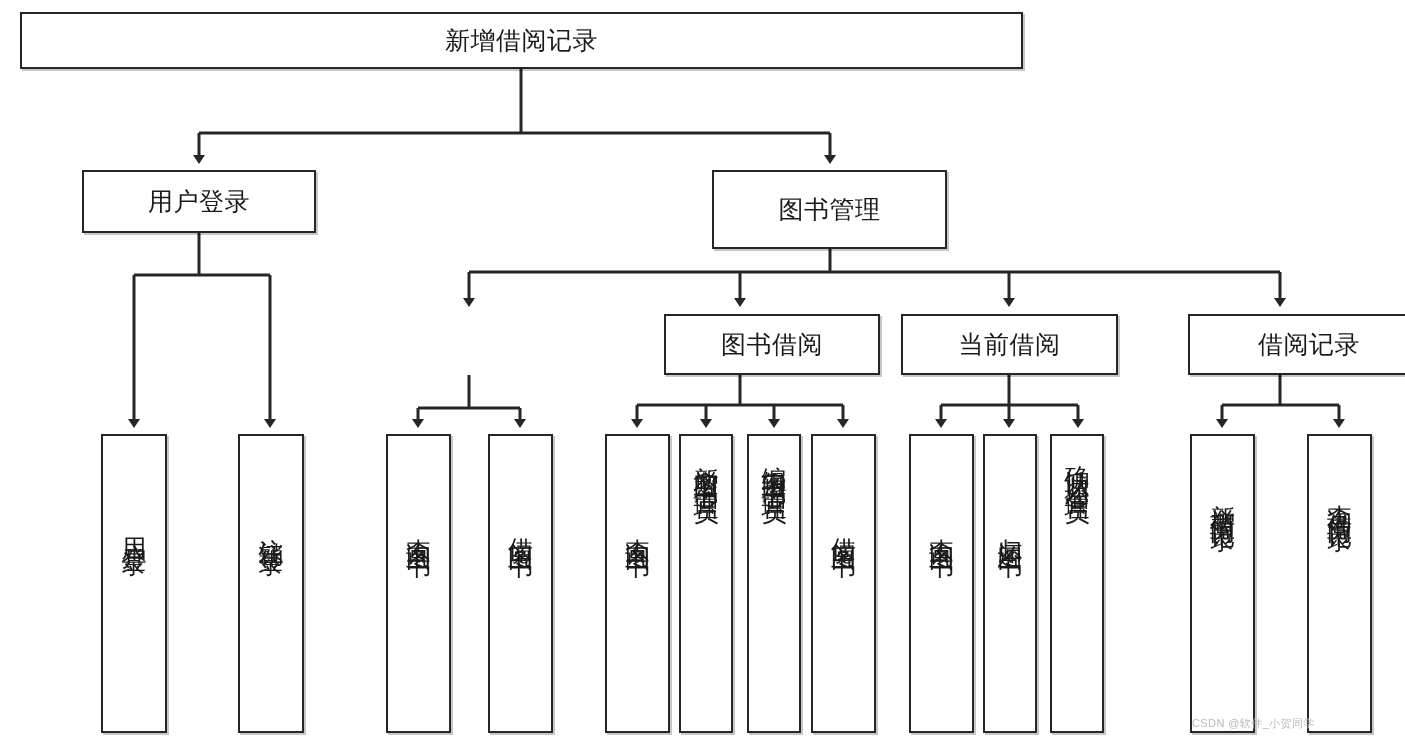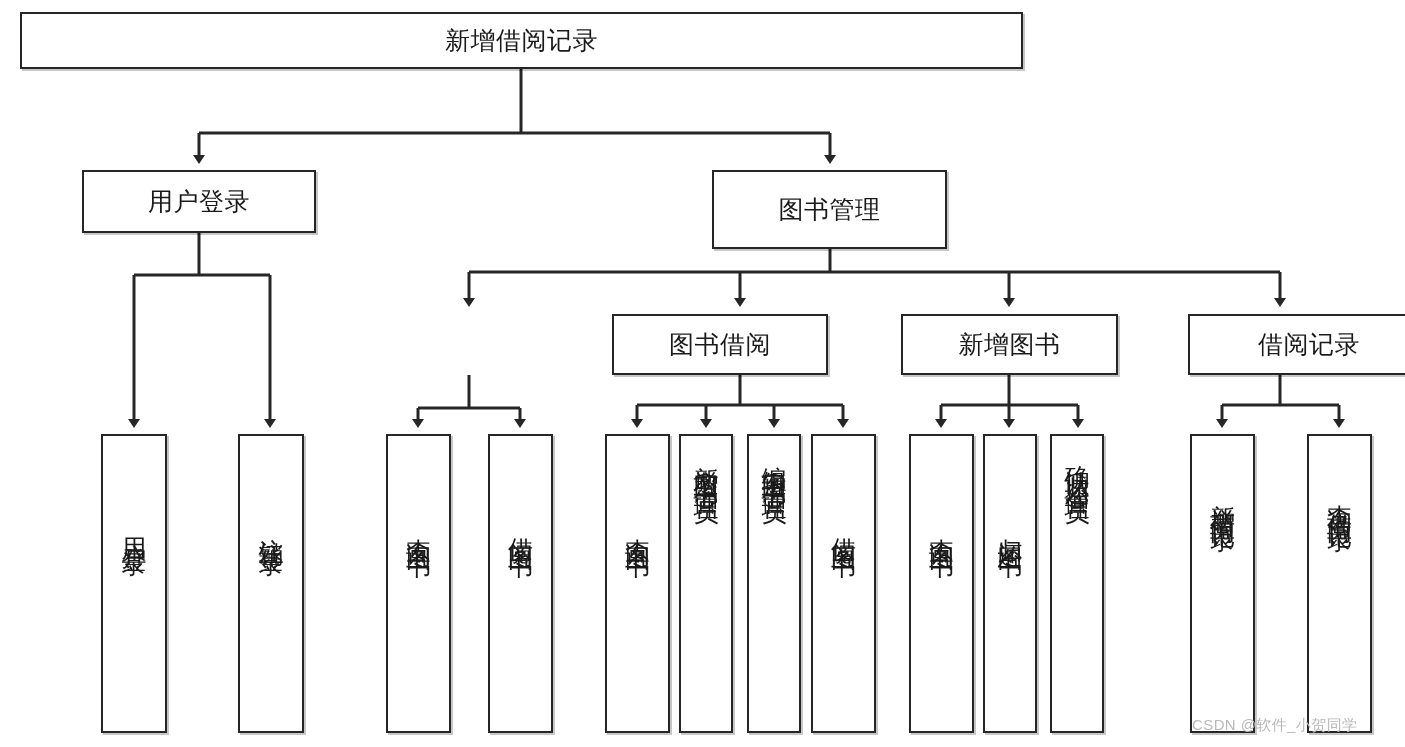--- a/index.html
+++ b/index.html
@@ -58,21 +58,21 @@
   }
   .node.vert .label {
     writing-mode: vertical-rl;
     text-orientation: upright;
     font-size: 25px;
     line-height: 1.0;
     letter-spacing: 5px;
   }
   .watermark {
     position: absolute;
-    font-size: 15px;
+    font-size: 11px;
     color: #b9b9b9;
     white-space: nowrap;
     letter-spacing: 0.4px;
   }
 </style>
 </head>
 <body>
 
 <div id="canvas">
 
@@ -134,26 +134,26 @@
 
   <div class="node horiz" style="left:82px; top:170px; width:234px; height:63px;">
     <span class="label">用户登录</span>
   </div>
 
   <div class="node horiz" style="left:712px; top:170px; width:235px; height:79px;">
     <span class="label">图书管理</span>
   </div>
 
 
-  <div class="node horiz" style="left:612px; top:314px; width:216px; height:61px;">
+  <div class="node horiz" style="left:664px; top:314px; width:216px; height:61px;">
     <span class="label">图书借阅</span>
   </div>
 
   <div class="node horiz" style="left:901px; top:314px; width:217px; height:61px;">
-    <span class="label">新增图书</span>
+    <span class="label">当前借阅</span>
   </div>
 
   <div class="node horiz" style="left:1188px; top:314px; width:242px; height:61px;">
     <span class="label">借阅记录</span>
   </div>
 
   <div class="node vert" style="left:101px; top:434px; width:66px; height:299px; padding-top:82px;">
     <span class="label">用户登录</span>
   </div>
 

